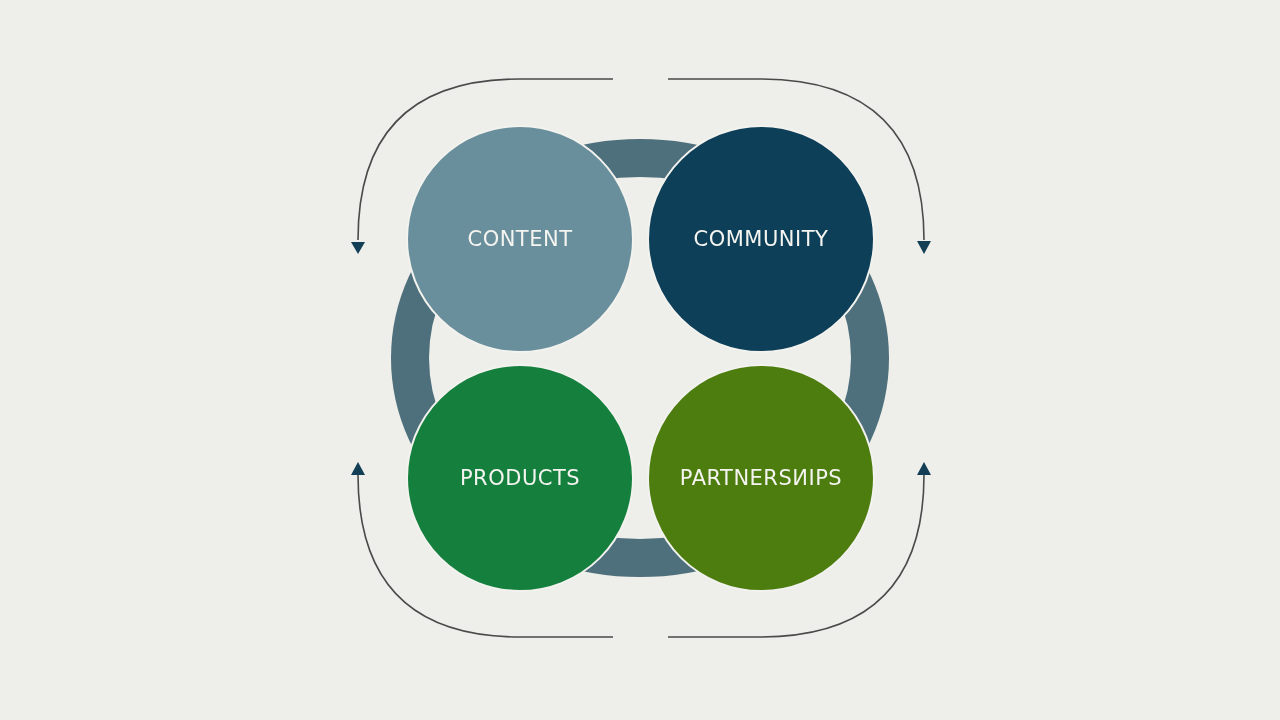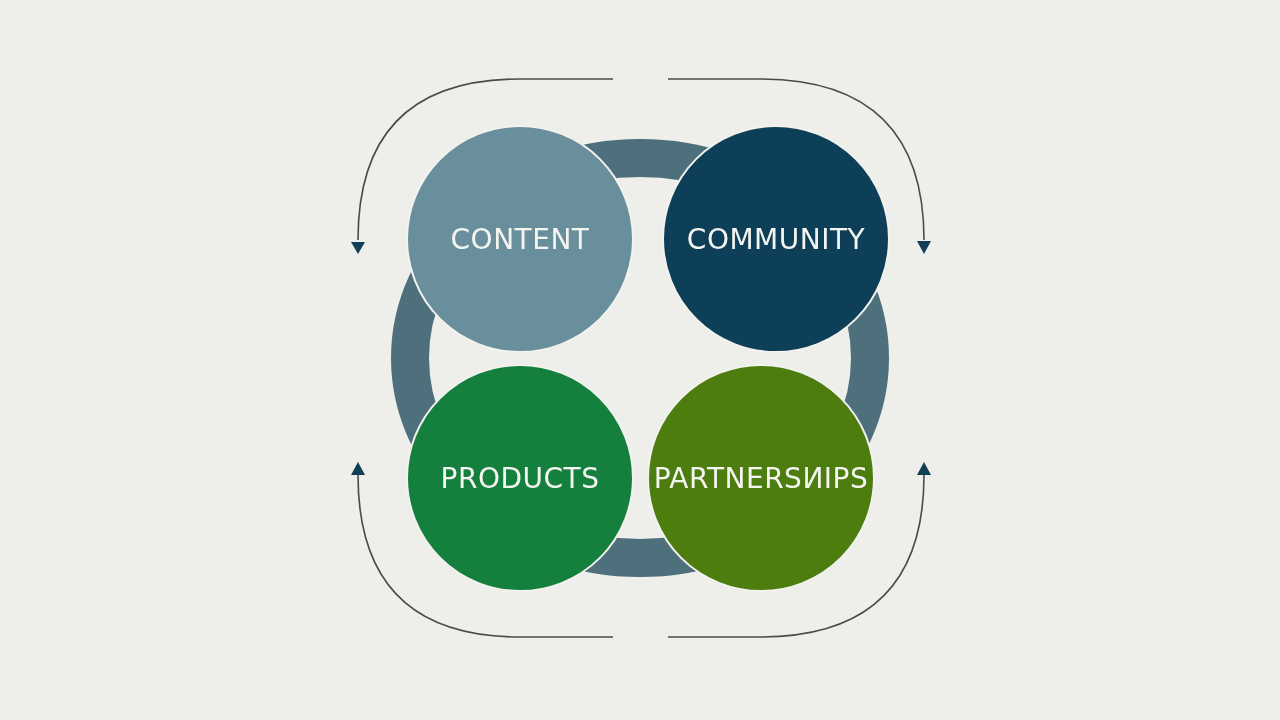--- a/index.html
+++ b/index.html
@@ -1,19 +1,19 @@
 <!DOCTYPE html>
 <html><head>
 <meta charset="utf-8">
 <style>
   html,body{margin:0;padding:0;}
   body{width:1280px;height:720px;background:#eeeeea;position:relative;overflow:hidden;font-family:"DejaVu Sans","Liberation Sans",sans-serif;}
   svg.bg{position:absolute;left:0;top:0;}
   .circle{position:absolute;width:228px;height:228px;border-radius:50%;border:2px solid #f2f2ee;display:flex;align-items:center;justify-content:center;box-sizing:border-box;}
-  .label{color:#f4f4f0;font-size:28px;letter-spacing:0.5px;}
+  .label{color:#f4f4f0;font-size:21px;letter-spacing:0.5px;}
 </style>
 </head>
 <body>
 
 <svg class="bg" width="1280" height="720">
 
   <ellipse cx="640" cy="358" rx="230" ry="200" fill="none" stroke="#4e6f7c" stroke-width="38"></ellipse>
 
   <path d="M613 79 L520 79 Q358 79 358 240" fill="none" stroke="#4a4a4a" stroke-width="1.6"></path>
   <path d="M351 242 L365 242 L358 254 Z" fill="#123f56"></path>
@@ -24,21 +24,21 @@
   <path d="M613 637 L520 637 Q358 637 358 475" fill="none" stroke="#4a4a4a" stroke-width="1.6"></path>
   <path d="M351 475 L365 475 L358 462 Z" fill="#123f56"></path>
 
   <path d="M668 637 L760 637 Q924 637 924 475" fill="none" stroke="#4a4a4a" stroke-width="1.6"></path>
   <path d="M917 475 L931 475 L924 462 Z" fill="#123f56"></path>
 </svg>
 
 <div class="circle" style="left:406px;top:125px;background:#6a8f9c;">
   <span class="label">CONTENT</span>
 </div>
-<div class="circle" style="left:662px;top:125px;background:#0e3f58;">
+<div class="circle" style="left:647px;top:125px;background:#0e3f58;">
   <span class="label">COMMUNITY</span>
 </div>
 <div class="circle" style="left:406px;top:364px;background:#15803d;">
   <span class="label">PRODUCTS</span>
 </div>
 <div class="circle" style="left:647px;top:364px;background:#4d7c0f;">
   <span class="label">PARTNERSИIPS</span>
 </div>
 
 </body></html>

